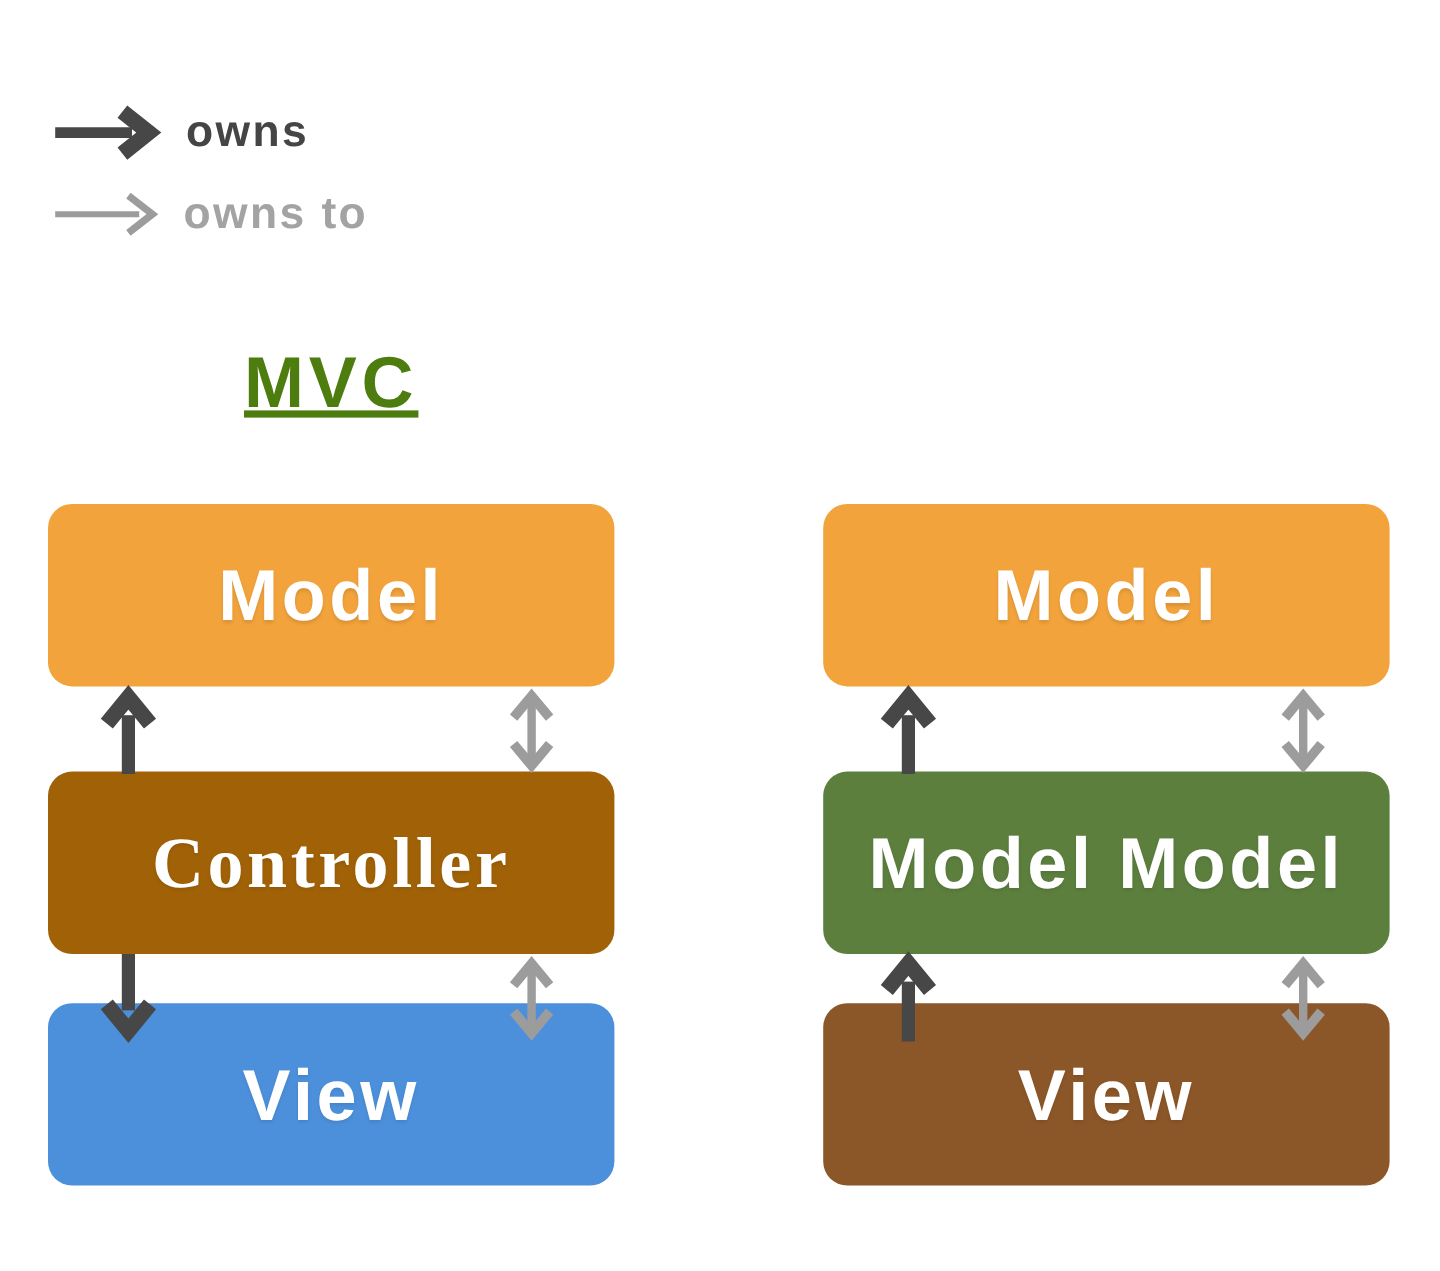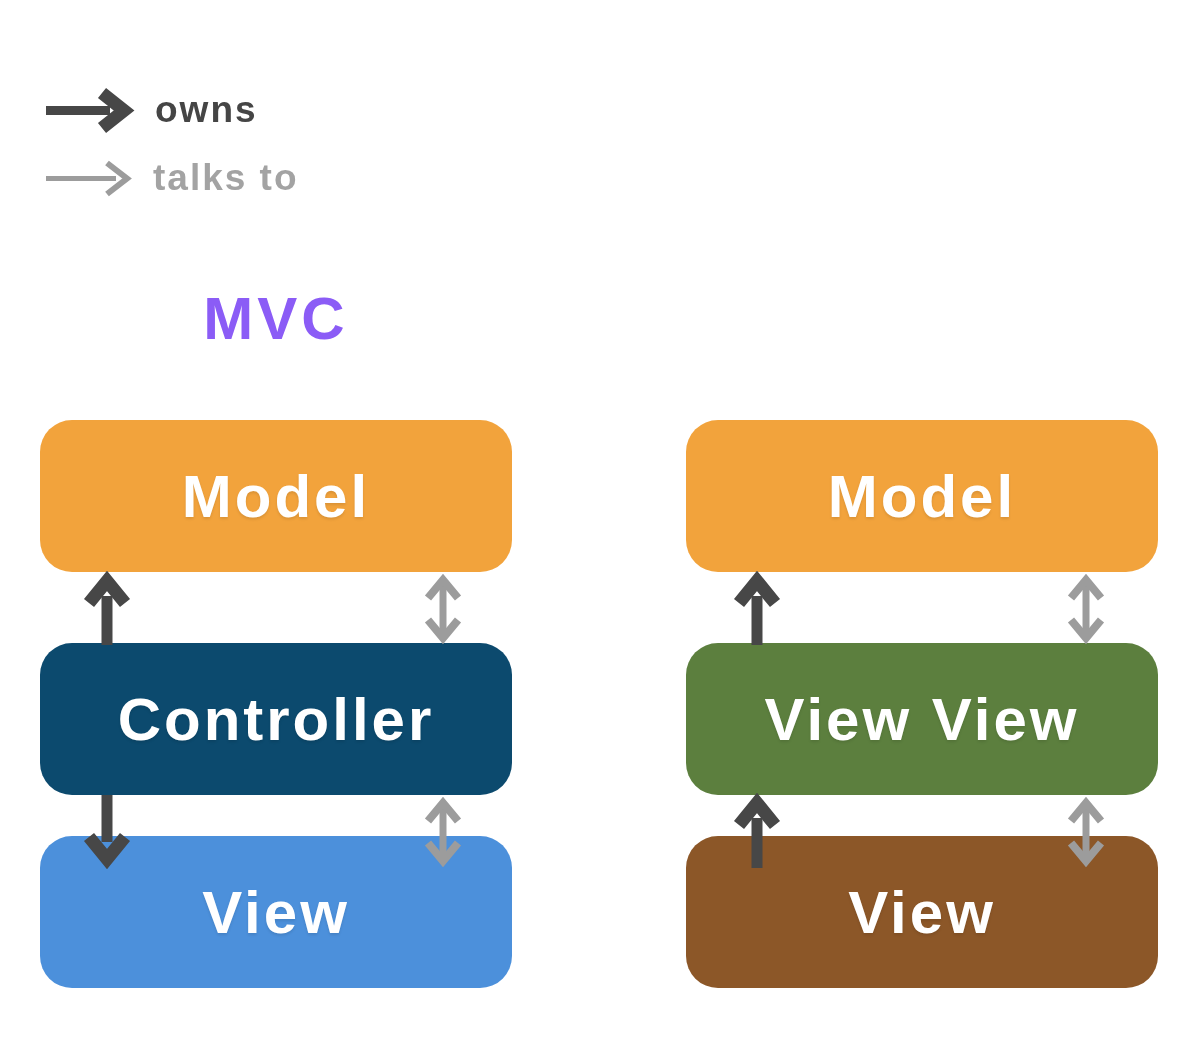--- a/index.html
+++ b/index.html
@@ -41,21 +41,21 @@
     font-size: 60px;
     letter-spacing: 4px;
     line-height: 62px;
   }
   .col-title.mvc  { left: 40px; }
   .col-title.mvvm { left: 686px; }
   .box {
     position: absolute;
     width: 472px;
     height: 152px;
-    border-radius: 32px;
+    border-radius: 20px;
     display: flex;
     align-items: center;
     justify-content: center;
   }
   .box.mvc  { left: 40px; }
   .box.mvvm { left: 686px; }
   .box.row-0 { top: 420px; }
   .box.row-1 { top: 643px; }
   .box.row-2 { top: 836px; }
   .box .label {
@@ -68,39 +68,39 @@
   }
   .owns-stroke  { fill: none; stroke-linejoin: miter; }
   .talks-stroke { fill: none; stroke-linejoin: miter; }
 </style>
 </head>
 <body>
 
 <div class="canvas">
 
   <div class="legend-label owns" style="color: rgb(69, 69, 69);">owns</div>
-  <div class="legend-label talks" style="color: rgb(163, 163, 163);">talks to</div>
+  <div class="legend-label talks" style="color: rgb(163, 163, 163);">owns to</div>
 
-  <div class="col-title mvc" style="color: #8b5cf6;">MVC</div>
+  <div class="col-title mvc" style="color: #4d7c0f; text-decoration: underline;">MVC</div>
 
   <div class="box mvc row-0" style="background-color: rgb(242, 163, 60);">
     <span class="label">Model</span>
   </div>
-  <div class="box mvc row-1" style="background-color: #0c4a6e;">
+  <div class="box mvc row-1" style="background-color: #a16207; font-family: Liberation Serif, serif;">
     <span class="label">Controller</span>
   </div>
   <div class="box mvc row-2" style="background-color: rgb(76, 144, 219);">
     <span class="label">View</span>
   </div>
 
   <div class="box mvvm row-0" style="background-color: rgb(242, 163, 60);">
     <span class="label">Model</span>
   </div>
   <div class="box mvvm row-1" style="background-color: rgb(92, 127, 62);">
-    <span class="label">View View</span>
+    <span class="label">Model Model</span>
   </div>
   <div class="box mvvm row-2" style="background-color: rgb(140, 87, 40);">
     <span class="label">View</span>
   </div>
 
   <svg class="arrow-layer" viewBox="0 0 1200 1059">
 
     <g class="owns-stroke" style="stroke: rgb(71, 71, 71);">
       <line x1="46" y1="110.5" x2="110" y2="110.5" stroke-width="9"></line>
       <polyline points="102,93 124,110.5 102,128" stroke-width="13"></polyline>

